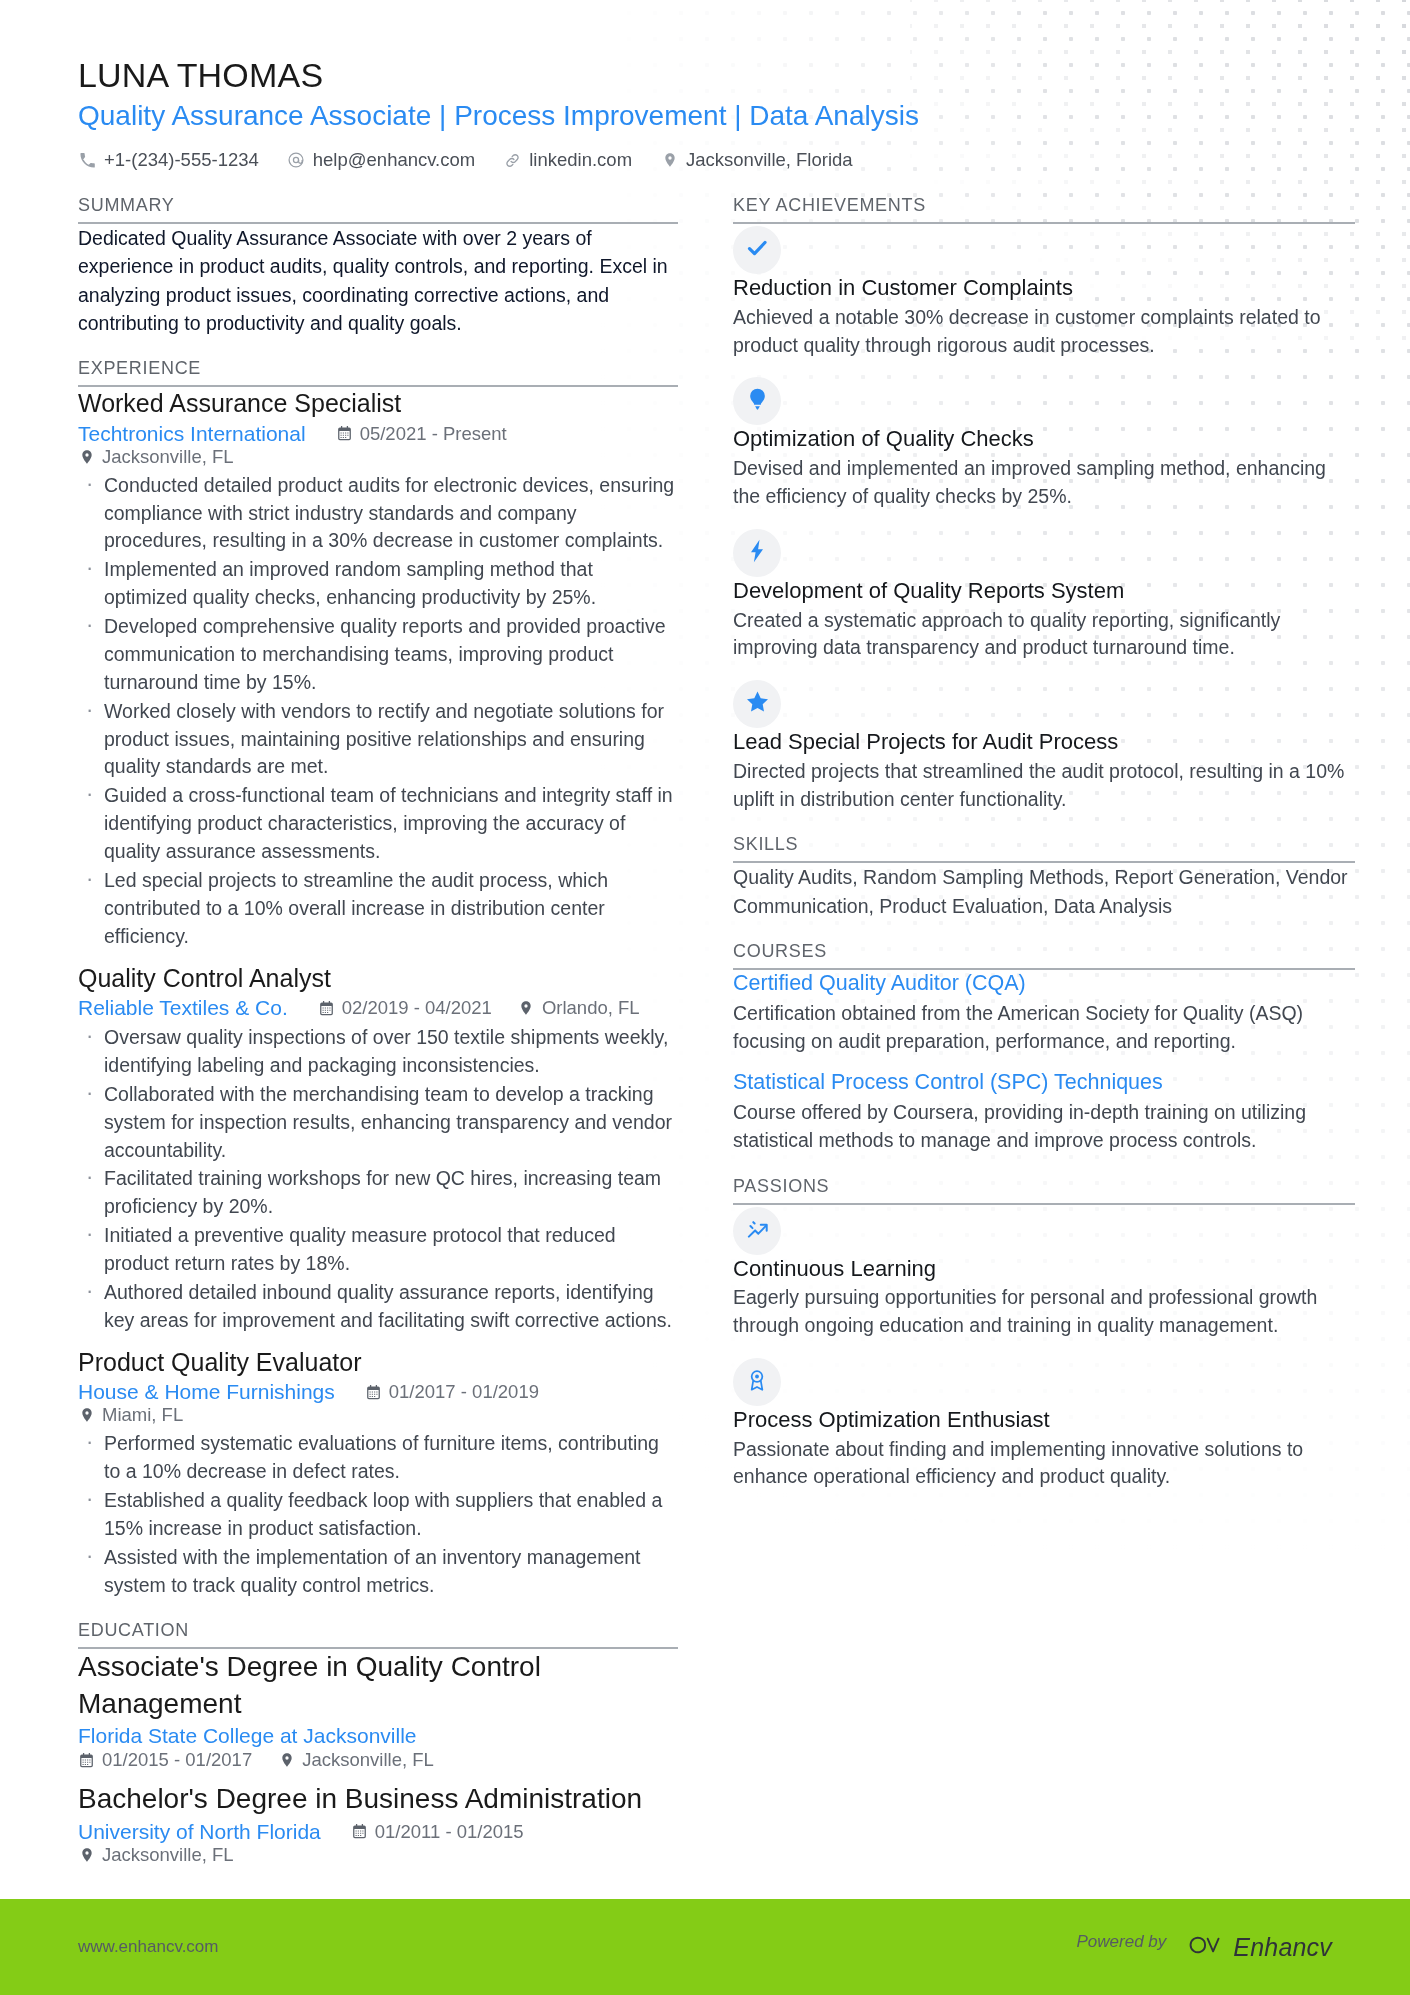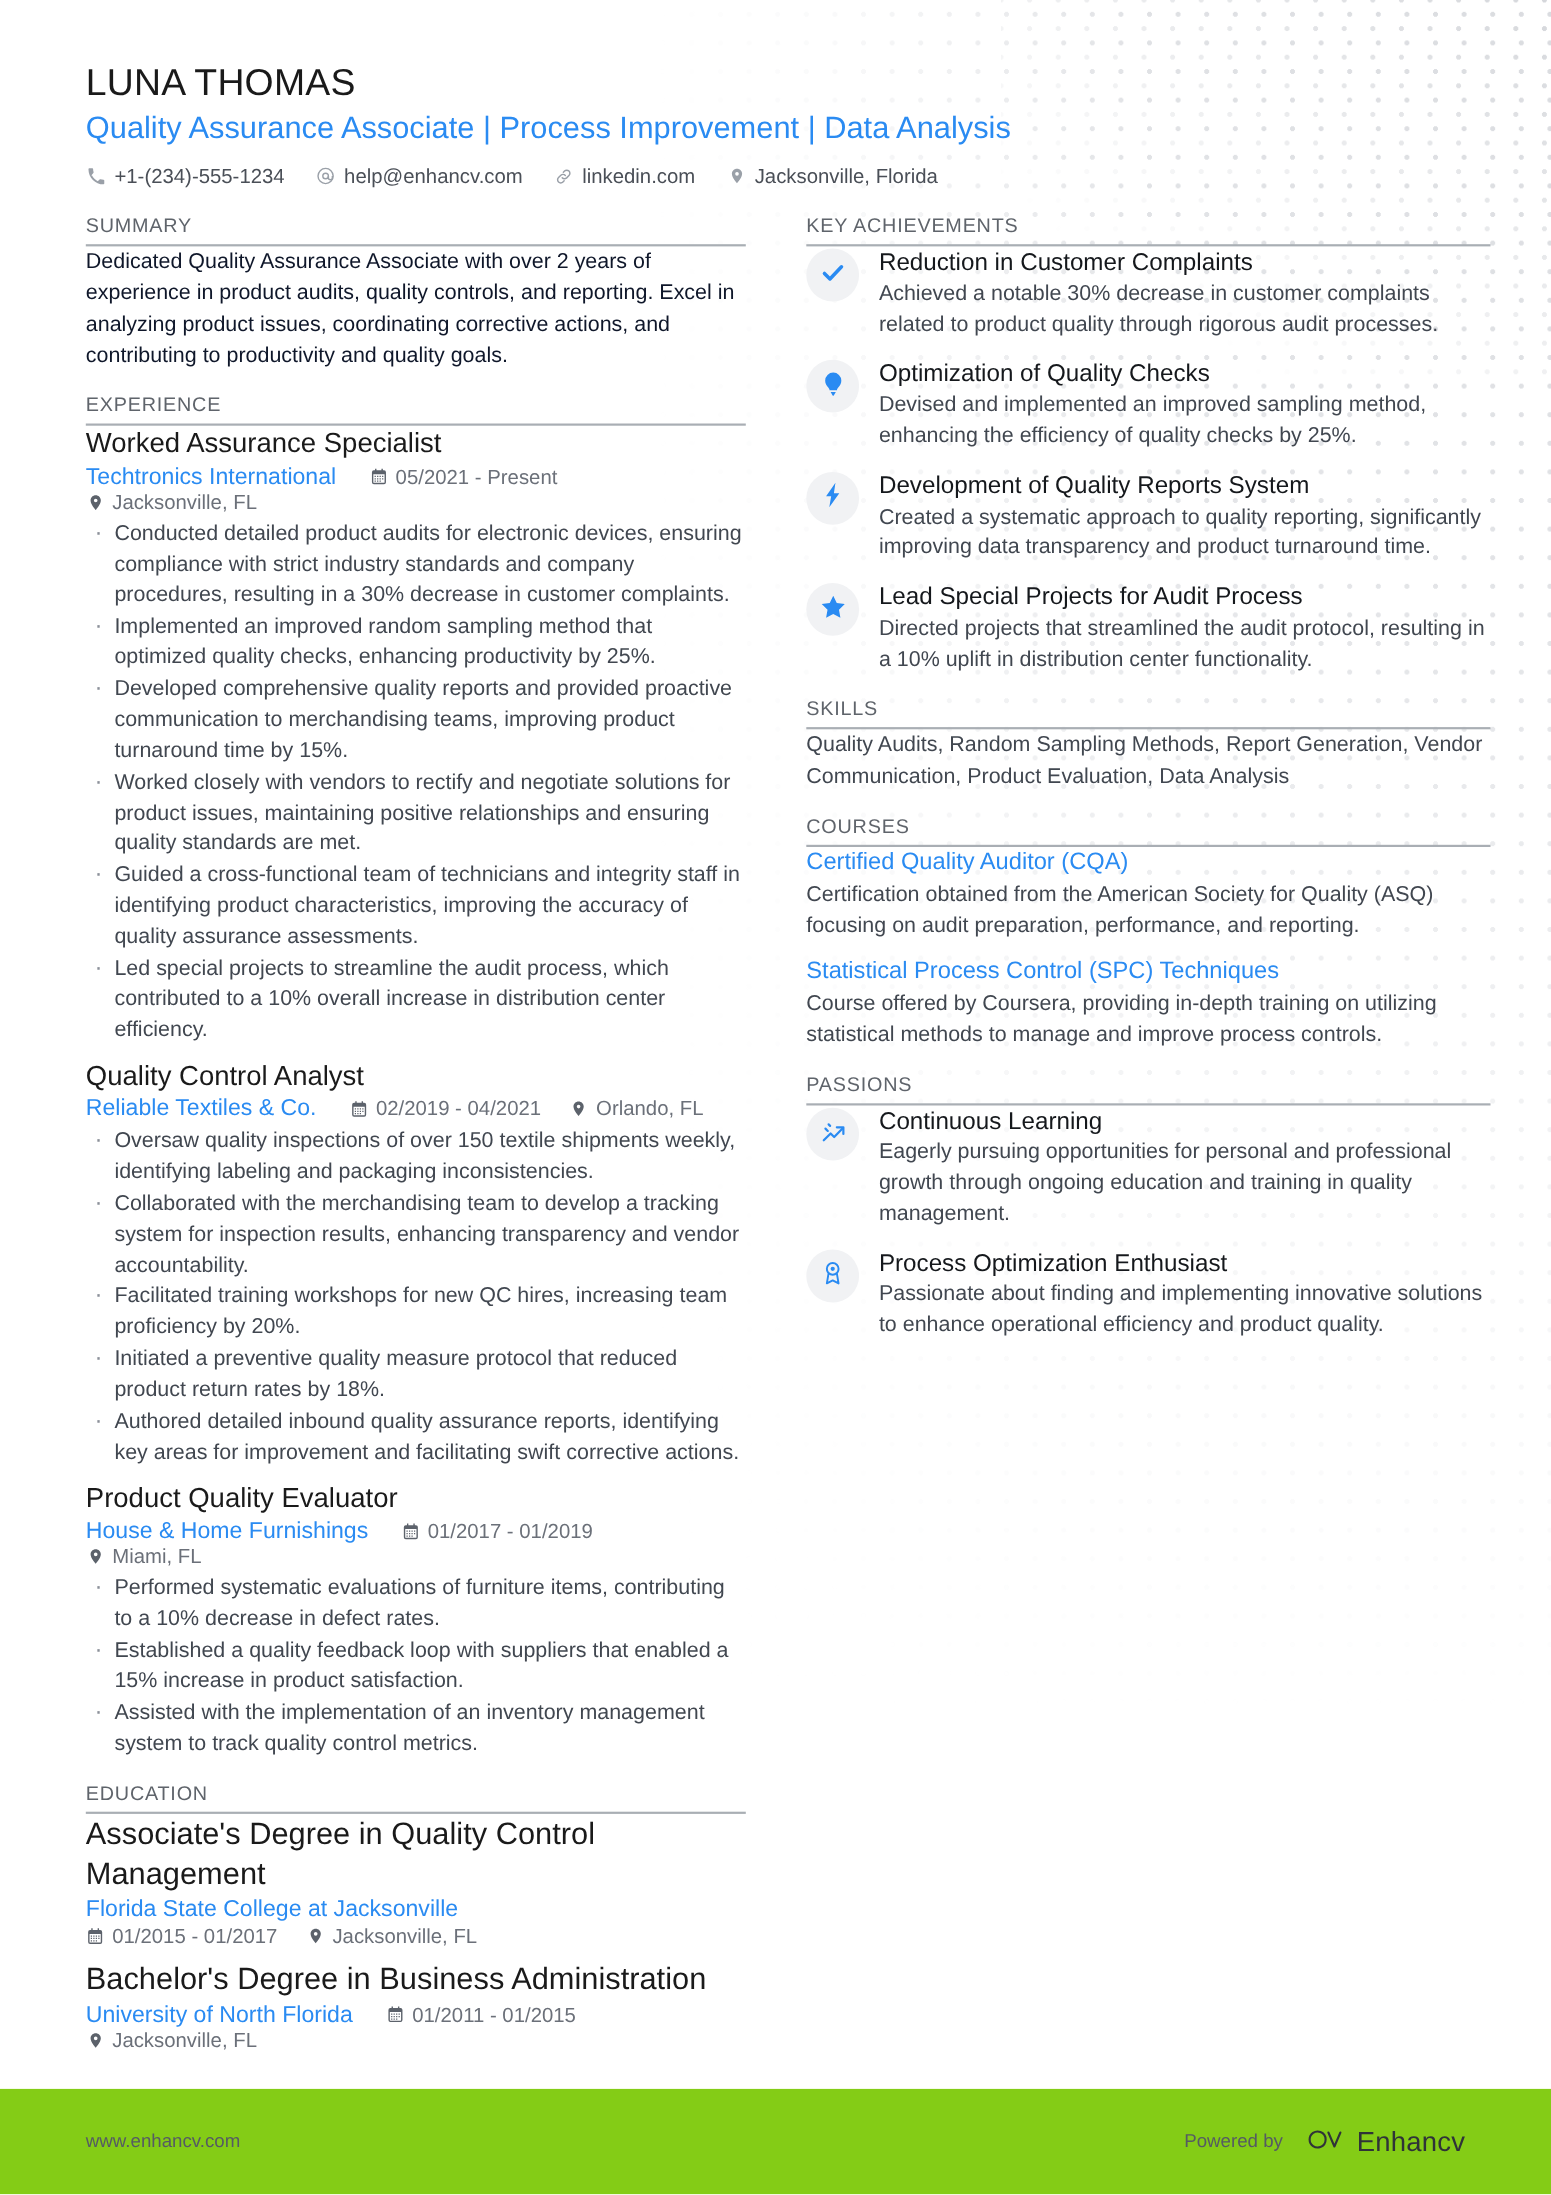--- a/index.html
+++ b/index.html
@@ -191,21 +191,21 @@
   }
   .edu-school {
     font-size: 21px;
     color: #2a8bf2;
     margin-right: 30px;
     white-space: nowrap;
   }
   .edu-meta { display:flex; align-items:center; flex-wrap:wrap; margin-top:1px; }
 
   
-  .ach { display: flex; margin-bottom: 16px; }
+  .ach { display: flex; margin-bottom: 16px; flex-direction: column; }
   .ach-icon {
     width: 48px; height: 48px;
     border-radius: 50%;
     background: #f1f2f4;
     display: flex; align-items: center; justify-content: center;
     flex: none;
     margin-right: 18px;
     margin-top: 2px;
     color: #2a8bf2;
   }
@@ -251,21 +251,21 @@
     bottom: 0;
     height: 96px;
     padding: 0 78px;
     display: flex;
     align-items: center;
     justify-content: space-between;
     z-index: 3;
     background: #84cc16;
   }
   .footer-url { font-size: 17px; color: #555b63; }
-  .footer-right { display: flex; align-items: center; }
+  .footer-right { display: flex; align-items: flex-start; font-style: italic; }
   .powered { font-size: 17px; color: #555b63; margin-right: 18px; }
   .brand { display: flex; align-items: center; }
   .brand-mark { margin-right: 9px; color: #2f3338; }
   .brand-name { font-size: 25px; color: #2f3338; letter-spacing: .2px; }
 </style>
 </head>
 <body>
 
 <div class="page">
   <div class="dots"></div>

